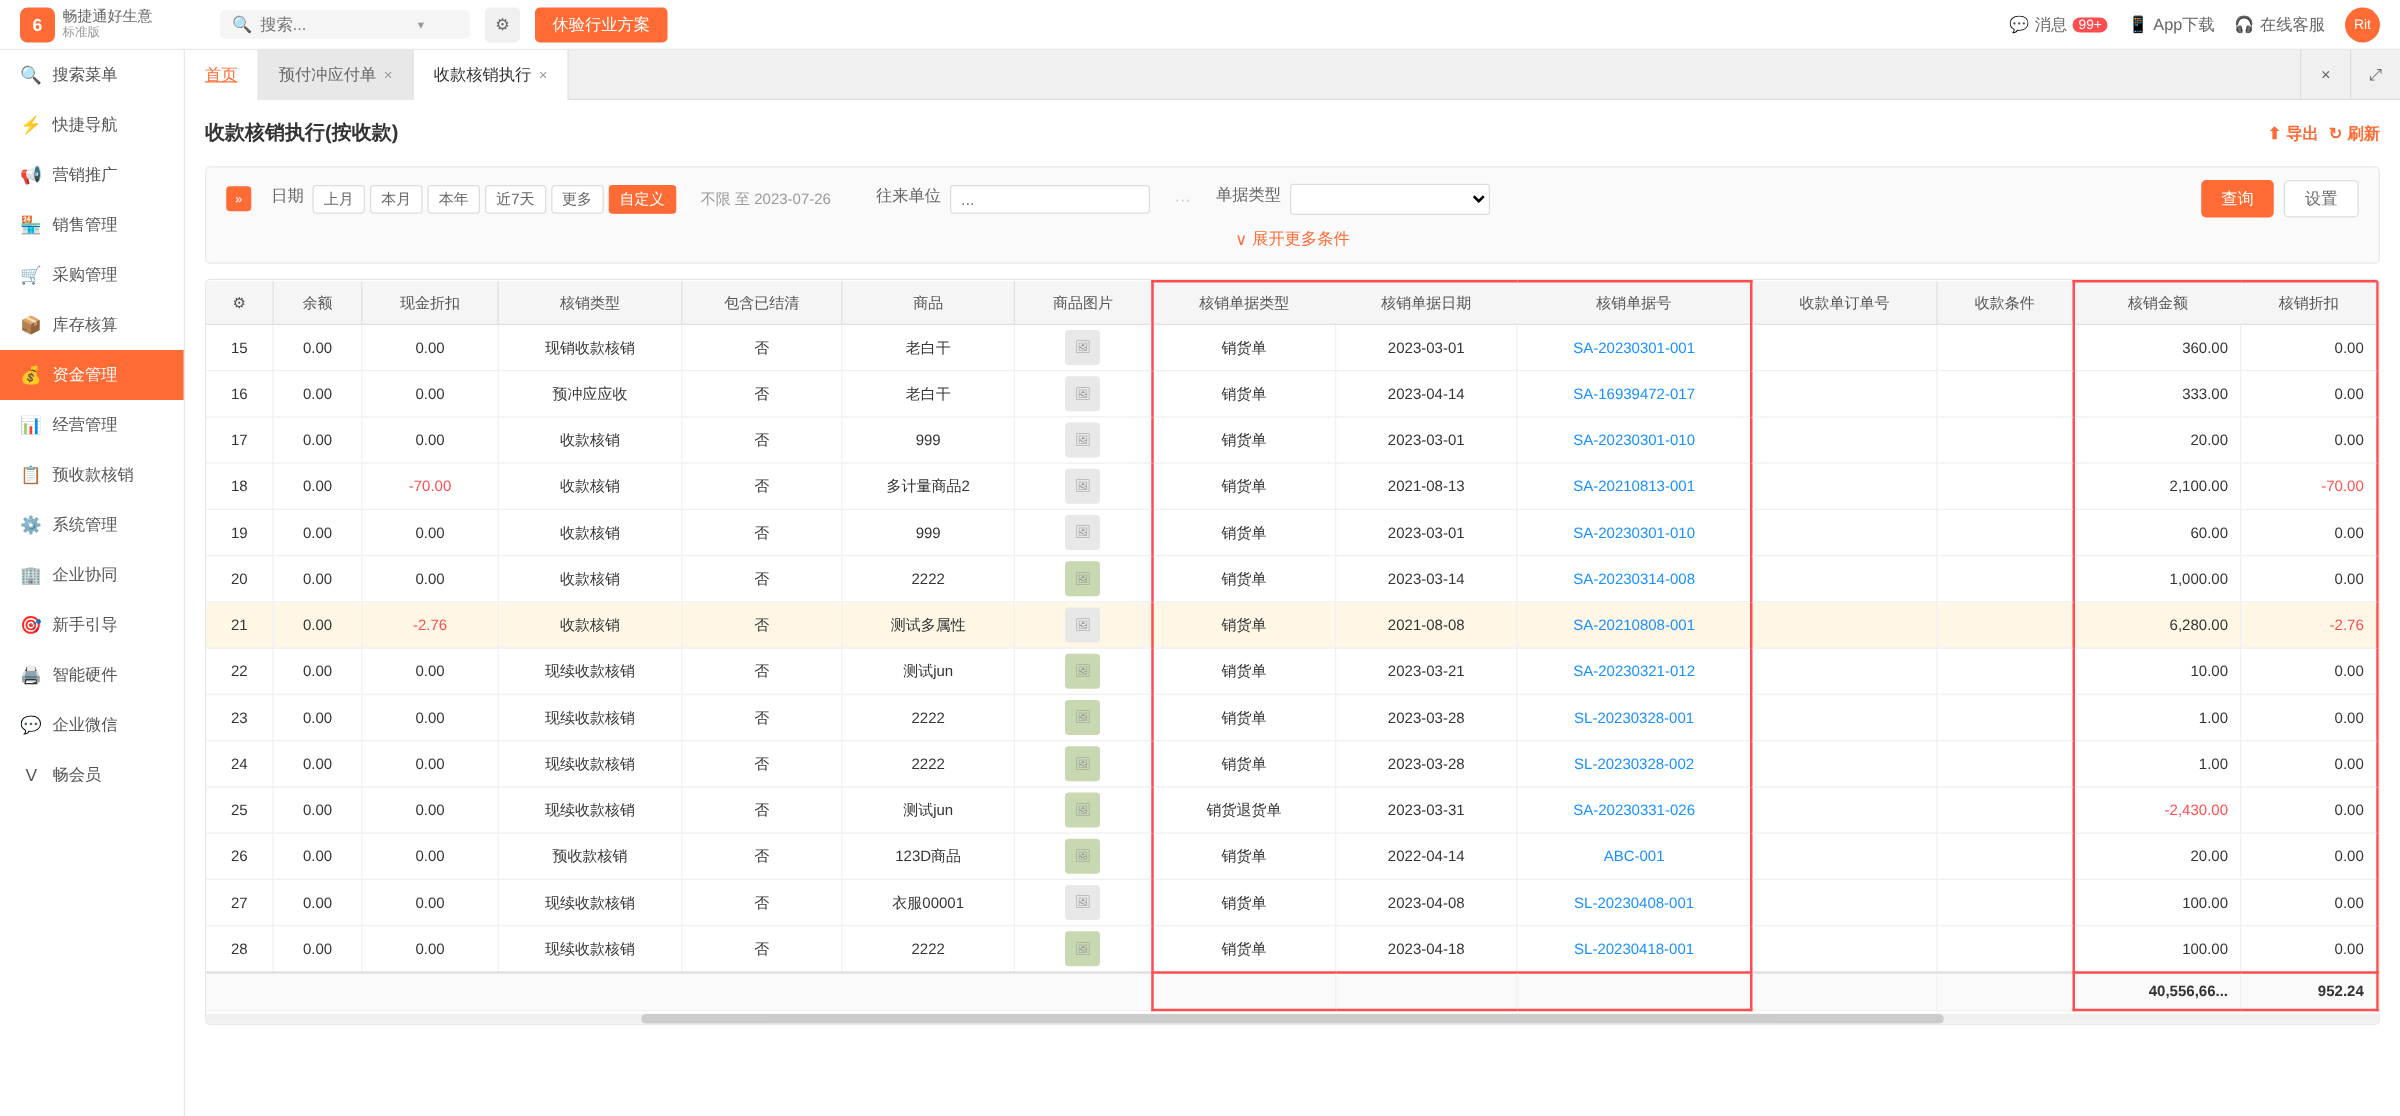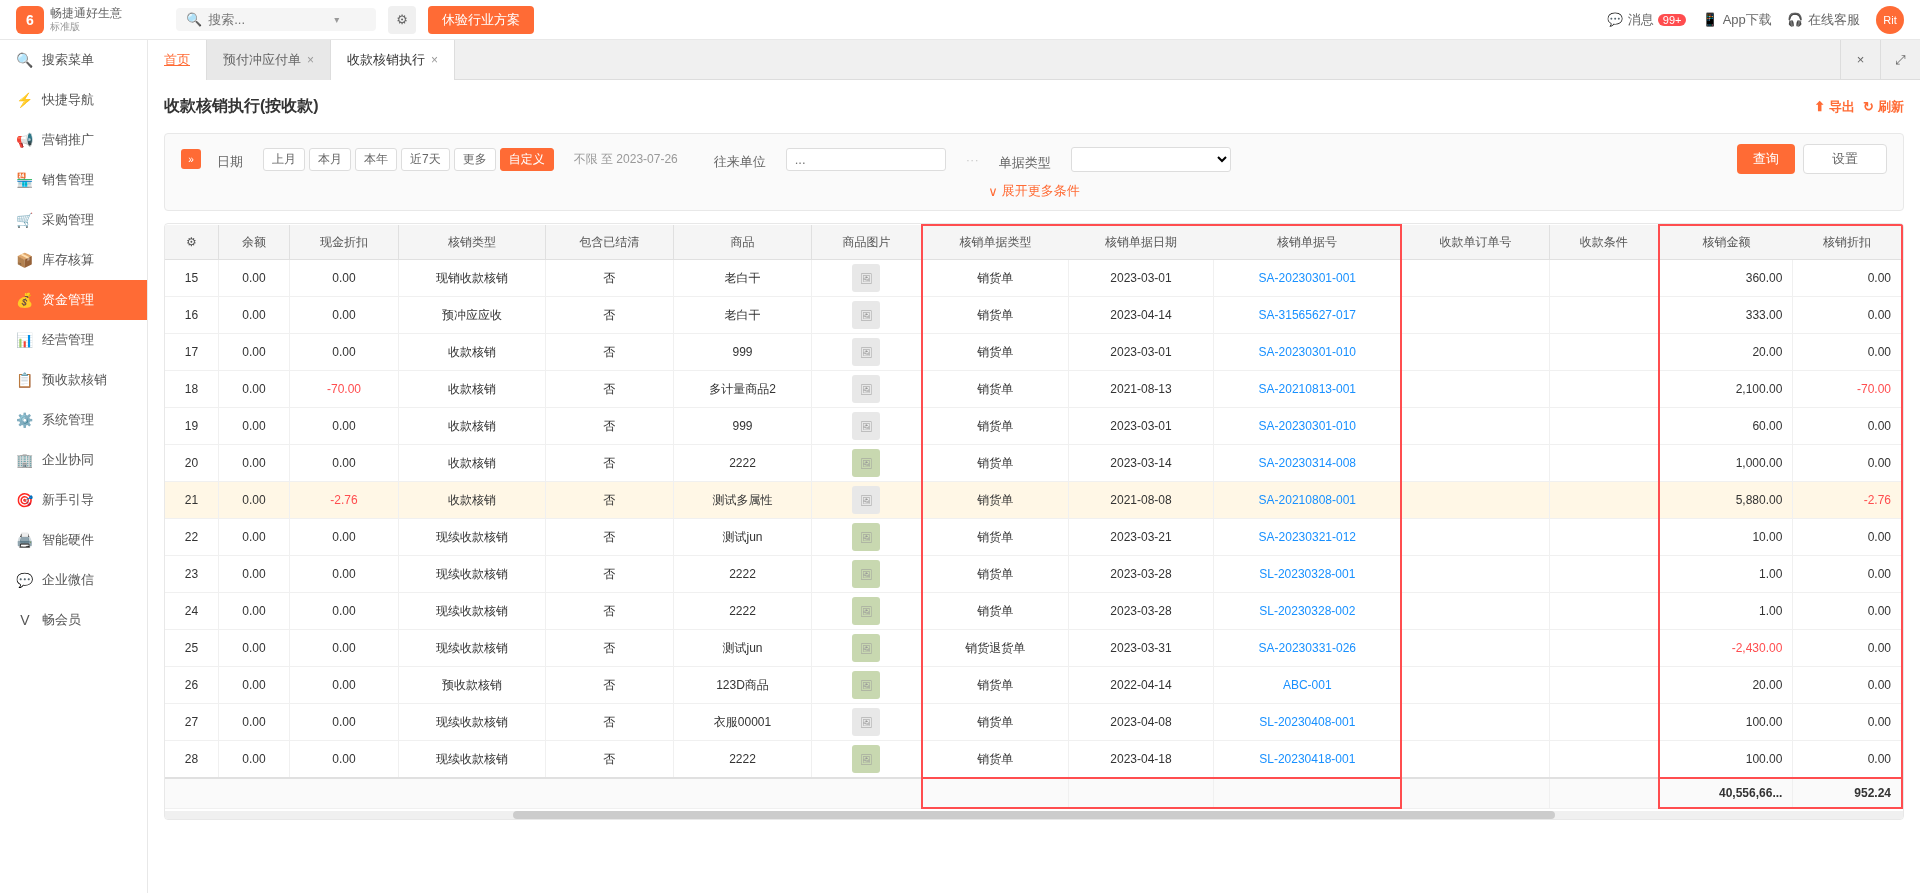--- a/index.html
+++ b/index.html
@@ -43,29 +43,29 @@
 
     
     .page-content { flex: 1; overflow: auto; background: #fff; padding: 16px; }
     .page-title { font-size: 16px; font-weight: bold; color: #333; margin-bottom: 16px; display: flex; align-items: center; justify-content: space-between; gap: 46px; }
     .page-title-actions { display: flex; gap: 8px; }
     .action-btn { display: flex; align-items: center; gap: 4px; color: #ff6b35; font-size: 13px; cursor: pointer; }
 
     
     .filter-bar { background: #fafafa; border: 1px solid #e8e8e8; border-radius: 4px; padding: 10px 16px; margin-bottom: 12px; }
     .filter-row { display: flex; align-items: center; gap: 16px; flex-wrap: wrap; }
-    .filter-item { display: flex; align-items: flex-end; gap: 20px; }
+    .filter-item { display: flex; align-items: flex-start; gap: 7px; }
     .filter-label { color: #666; font-size: 13px; white-space: nowrap; }
     .filter-date-group { display: flex; gap: 4px; align-items: center; }
     .date-btn { padding: 2px 8px; border: 1px solid #ddd; border-radius: 3px; background: white; cursor: pointer; font-size: 12px; color: #666; }
     .date-btn.custom { background: #ff6b35; color: white; border-color: #ff6b35; }
     .filter-input { border: 1px solid #ddd; border-radius: 3px; padding: 3px 8px; font-size: 13px; width: 160px; }
     .filter-select { border: 1px solid #ddd; border-radius: 3px; padding: 3px 8px; font-size: 13px; width: 160px; background: white; }
     .query-btn { background: #ff6b35; color: white; border: none; border-radius: 4px; padding: 5px 16px; font-size: 13px; cursor: pointer; }
-    .settings-btn { background: white; color: #666; border: 1px solid #ddd; border-radius: 4px; padding: 5px 28px; font-size: 13px; cursor: pointer; }
+    .settings-btn { background: white; color: #666; border: 1px solid #ddd; border-radius: 4px; padding: 5px 16px; font-size: 13px; cursor: pointer; }
     .expand-btn { color: #ff6b35; font-size: 13px; cursor: pointer; display: flex; align-items: center; gap: 4px; }
 
     
     .table-container { overflow: auto; border: 1px solid #e8e8e8; border-radius: 4px; }
     table { width: 100%; border-collapse: collapse; font-size: 12px; }
     th { background: #f5f5f5; border-bottom: 1px solid #e0e0e0; border-right: 1px solid #e0e0e0; padding: 8px 10px; text-align: center; font-weight: normal; color: #555; white-space: nowrap; }
     td { border-bottom: 1px solid #f0f0f0; border-right: 1px solid #f0f0f0; padding: 7px 10px; text-align: center; white-space: nowrap; color: #333; }
     tr.highlighted td { background: #fff7e6; }
     .link-text { color: #1890ff; cursor: pointer; text-decoration: none; }
     .negative { color: #ff4d4f; }
@@ -297,21 +297,21 @@
               <tr>
     <td>16</td>
     <td>0.00</td>
     <td class="">0.00</td>
     <td>预冲应应收</td>
     <td>否</td>
     <td>老白干</td>
     <td class="icon-cell"><div class="img-placeholder">🖼</div></td>
     <td style="border-left:2.5px solid #ff4d4f;">销货单</td>
     <td style="">2023-04-14</td>
-    <td style="border-right:2.5px solid #ff4d4f;"><a href="#" class="link-text">SA-31565627-017</a></td>
+    <td style="border-right:2.5px solid #ff4d4f;"><a href="#" class="link-text">SA-16939472-017</a></td>
     <td></td>
     <td></td>
     <td style="text-align:right;border-left:2.5px solid #ff4d4f;" class="">333.00</td>
     <td style="text-align:right;border-right:2.5px solid #ff4d4f;" class="">0.00</td>
   </tr>
               <tr>
     <td>17</td>
     <td>0.00</td>
     <td class="">0.00</td>
     <td>收款核销</td>
@@ -380,21 +380,21 @@
     <td class="negative">-2.76</td>
     <td>收款核销</td>
     <td>否</td>
     <td>测试多属性</td>
     <td class="icon-cell"><div class="img-placeholder">🖼</div></td>
     <td style="border-left:2.5px solid #ff4d4f;">销货单</td>
     <td style="">2021-08-08</td>
     <td style="border-right:2.5px solid #ff4d4f;"><a href="#" class="link-text">SA-20210808-001</a></td>
     <td></td>
     <td></td>
-    <td style="text-align:right;border-left:2.5px solid #ff4d4f;" class="">5,880.00</td>
+    <td style="text-align:right;border-left:2.5px solid #ff4d4f;" class="">6,280.00</td>
     <td style="text-align:right;border-right:2.5px solid #ff4d4f;" class="negative-amount">-2.76</td>
   </tr>
               <tr>
     <td>22</td>
     <td>0.00</td>
     <td class="">0.00</td>
     <td>现续收款核销</td>
     <td>否</td>
     <td>测试jun</td>
     <td class="icon-cell"><div class="img-placeholder has-img" style="background:#c8d8b0;">🖼</div></td>

